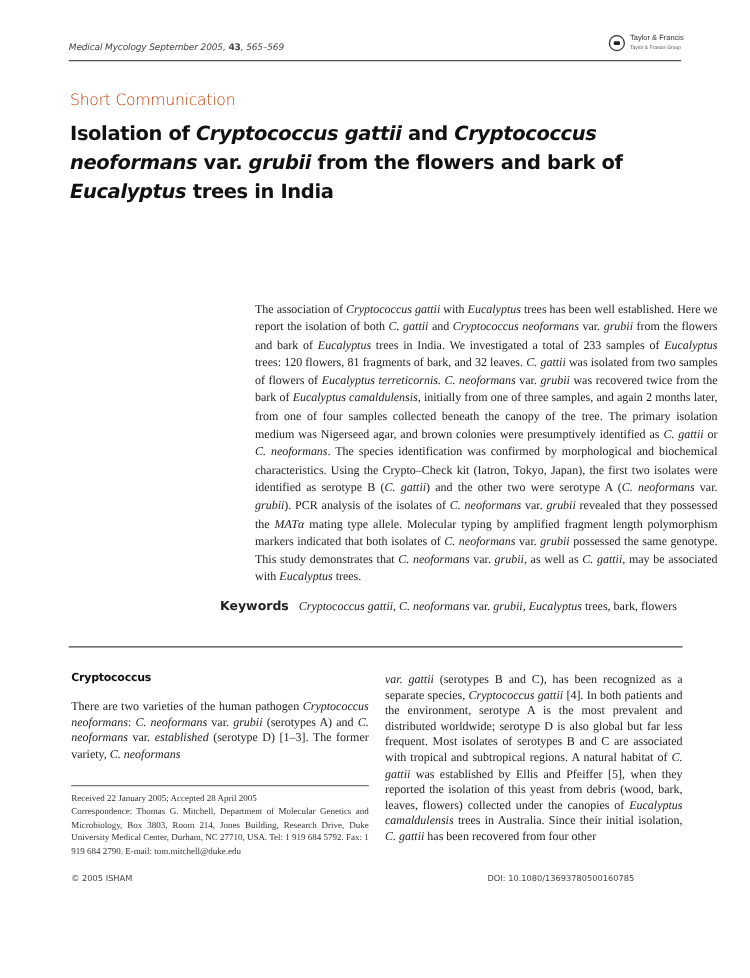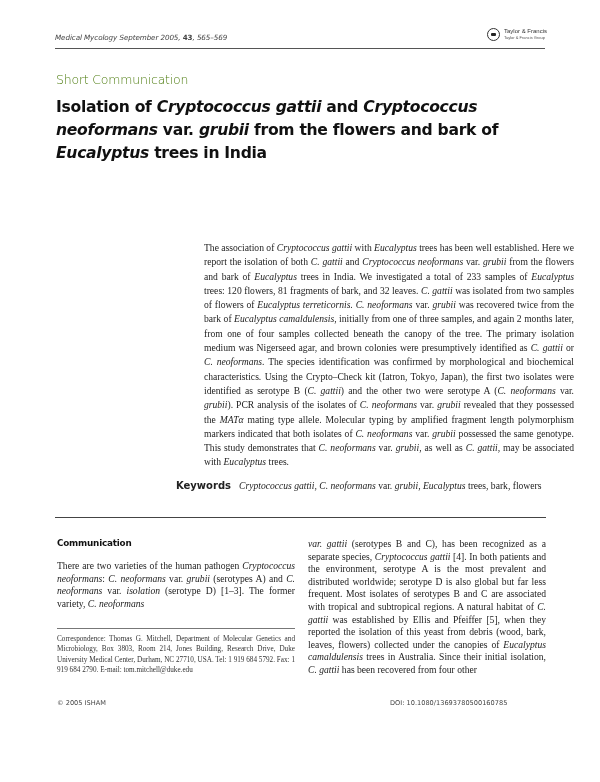--- a/index.html
+++ b/index.html
@@ -8,21 +8,21 @@
 
   .running-head { position: absolute; left: 55px; top: 33px; width: 490px; font-family: "DejaVu Sans", sans-serif; font-size: 7.2px; font-style: italic; color: #444; letter-spacing: -0.1px; }
   .running-head b { font-style: normal; }
   .logo { position: absolute; left: 487px; top: 26px; width: 62px; height: 20px; }
   .logo-circle { position: absolute; left: 0; top: 2px; width: 13px; height: 13px; border: 1px solid #333; border-radius: 50%; box-sizing: border-box; }
   .logo-circle::after { content: ""; position: absolute; left: 3px; top: 4px; width: 5px; height: 3px; background: #222; border-radius: 1px; }
   .logo-text1 { position: absolute; left: 17px; top: 2px; font-family: "Liberation Sans", sans-serif; font-size: 6px; color: #333; white-space: nowrap; }
   .logo-text2 { position: absolute; left: 17px; top: 9px; font-family: "Liberation Sans", sans-serif; font-size: 4px; color: #555; white-space: nowrap; }
   .head-rule { position: absolute; left: 55px; top: 48px; width: 490px; height: 1px; background: #555; }
 
-  .section-type { position: absolute; left: 56px; top: 72px; font-family: "DejaVu Sans", sans-serif; font-size: 12.5px; color: #4d7c0f; font-weight: 300; letter-spacing: -0.2px; }
+  .section-type { position: absolute; left: 56px; top: 72px; font-family: "DejaVu Sans", sans-serif; font-size: 12.5px; color: #c2410c; font-weight: 300; letter-spacing: -0.2px; }
 
   .title { position: absolute; left: 56px; top: 96px; width: 490px; font-family: "DejaVu Sans", sans-serif; font-size: 15.6px; font-weight: bold; line-height: 23px; color: #111; letter-spacing: -0.3px; }
   .title i { font-style: italic; }
 
   .authors { position: absolute; left: 57px; top: 179px; width: 490px; font-family: "DejaVu Sans", sans-serif; font-size: 7.1px; line-height: 12px; color: #333; letter-spacing: 0.1px; }
   .affil { position: absolute; left: 57px; top: 203px; width: 492px; font-family: "DejaVu Sans", sans-serif; font-size: 7.1px; font-style: italic; line-height: 12px; color: #333; }
 
   .abstract { position: absolute; left: 176px; top: 241px; width: 370px; font-family: "Liberation Serif", serif; font-size: 9.6px; line-height: 14.3px; text-align: justify; color: #222; margin-left: 28px; }
   .abstract i { font-style: italic; }
   .keywords { position: absolute; left: 176px; top: 479px; width: 370px; font-family: "Liberation Serif", serif; font-size: 9.6px; line-height: 14.3px; color: #222; }
@@ -64,26 +64,27 @@
 
   <div class="title"><span>Isolation of </span><i>Cryptococcus gattii</i><span> and </span><i>Cryptococcus neoformans</i><span> var. </span><i>grubii</i><span> from the flowers and bark of </span><i>Eucalyptus</i><span> trees in India</span></div>
 
 
   <div class="abstract"><span>The association of </span><i>Cryptococcus gattii</i><span> with </span><i>Eucalyptus</i><span> trees has been well established. Here we report the isolation of both </span><i>C. gattii</i><span> and </span><i>Cryptococcus neoformans</i><span> var. </span><i>grubii</i><span> from the flowers and bark of </span><i>Eucalyptus</i><span> trees in India. We investigated a total of 233 samples of </span><i>Eucalyptus</i><span> trees: 120 flowers, 81 fragments of bark, and 32 leaves. </span><i>C. gattii</i><span> was isolated from two samples of flowers of </span><i>Eucalyptus terreticornis. C. neoformans</i><span> var. </span><i>grubii</i><span> was recovered twice from the bark of </span><i>Eucalyptus camaldulensis</i><span>, initially from one of three samples, and again 2 months later, from one of four samples collected beneath the canopy of the tree. The primary isolation medium was Nigerseed agar, and brown colonies were presumptively identified as </span><i>C. gattii</i><span> or </span><i>C. neoformans</i><span>. The species identification was confirmed by morphological and biochemical characteristics. Using the Crypto–Check kit (Iatron, Tokyo, Japan), the first two isolates were identified as serotype B (</span><i>C. gattii</i><span>) and the other two were serotype A (</span><i>C. neoformans</i><span> var. </span><i>grubii</i><span>). PCR analysis of the isolates of </span><i>C. neoformans</i><span> var. </span><i>grubii</i><span> revealed that they possessed the </span><i>MATα</i><span> mating type allele. Molecular typing by amplified fragment length polymorphism markers indicated that both isolates of </span><i>C. neoformans</i><span> var. </span><i>grubii</i><span> possessed the same genotype. This study demonstrates that </span><i>C. neoformans</i><span> var. </span><i>grubii</i><span>, as well as </span><i>C. gattii</i><span>, may be associated with </span><i>Eucalyptus</i><span> trees.</span></div>
 
   <div class="keywords"><span class="kw-label">Keywords</span><i>Cryptococcus gattii</i><span>, </span><i>C. neoformans</i><span> var. </span><i>grubii</i><span>, </span><i>Eucalyptus</i><span> trees, bark, flowers</span></div>
 
   <div class="mid-rule"></div>
 
-  <div class="intro-heading">Communication</div>
+  <div class="intro-heading">Cryptococcus</div>
 
-  <div class="col-left"><span>There are two varieties of the human pathogen </span><i>Cryptococcus neoformans</i><span>: </span><i>C. neoformans</i><span> var. </span><i>grubii</i><span> (serotypes A) and </span><i>C. neoformans</i><span> var. </span><i>isolation</i><span> (serotype D) [1–3]. The former variety, </span><i>C. neoformans</i></div>
+  <div class="col-left"><span>There are two varieties of the human pathogen </span><i>Cryptococcus neoformans</i><span>: </span><i>C. neoformans</i><span> var. </span><i>grubii</i><span> (serotypes A) and </span><i>C. neoformans</i><span> var. </span><i>established</i><span> (serotype D) [1–3]. The former variety, </span><i>C. neoformans</i></div>
 
   <div class="col-right"><i>var. gattii</i><span> (serotypes B and C), has been recognized as a separate species, </span><i>Cryptococcus gattii</i><span> [4]. In both patients and the environment, serotype A is the most prevalent and distributed worldwide; serotype D is also global but far less frequent. Most isolates of serotypes B and C are associated with tropical and subtropical regions. A natural habitat of </span><i>C. gattii</i><span> was established by Ellis and Pfeiffer [5], when they reported the isolation of this yeast from debris (wood, bark, leaves, flowers) collected under the canopies of </span><i>Eucalyptus camaldulensis</i><span> trees in Australia. Since their initial isolation, </span><i>C. gattii</i><span> has been recovered from four other</span></div>
 
   <div class="foot-rule"></div>
   <div class="footnotes">
+    <p>Received 22 January 2005; Accepted 28 April 2005</p>
     <p>Correspondence: Thomas G. Mitchell, Department of Molecular Genetics and Microbiology, Box 3803, Room 214, Jones Building, Research Drive, Duke University Medical Center, Durham, NC 27710, USA. Tel: 1 919 684 5792. Fax: 1 919 684 2790. E-mail: tom.mitchell@duke.edu</p>
   </div>
 
   <div class="copyright">© 2005 ISHAM</div>
   <div class="doi">DOI: 10.1080/13693780500160785</div>
 </div>
 
 </body></html>

